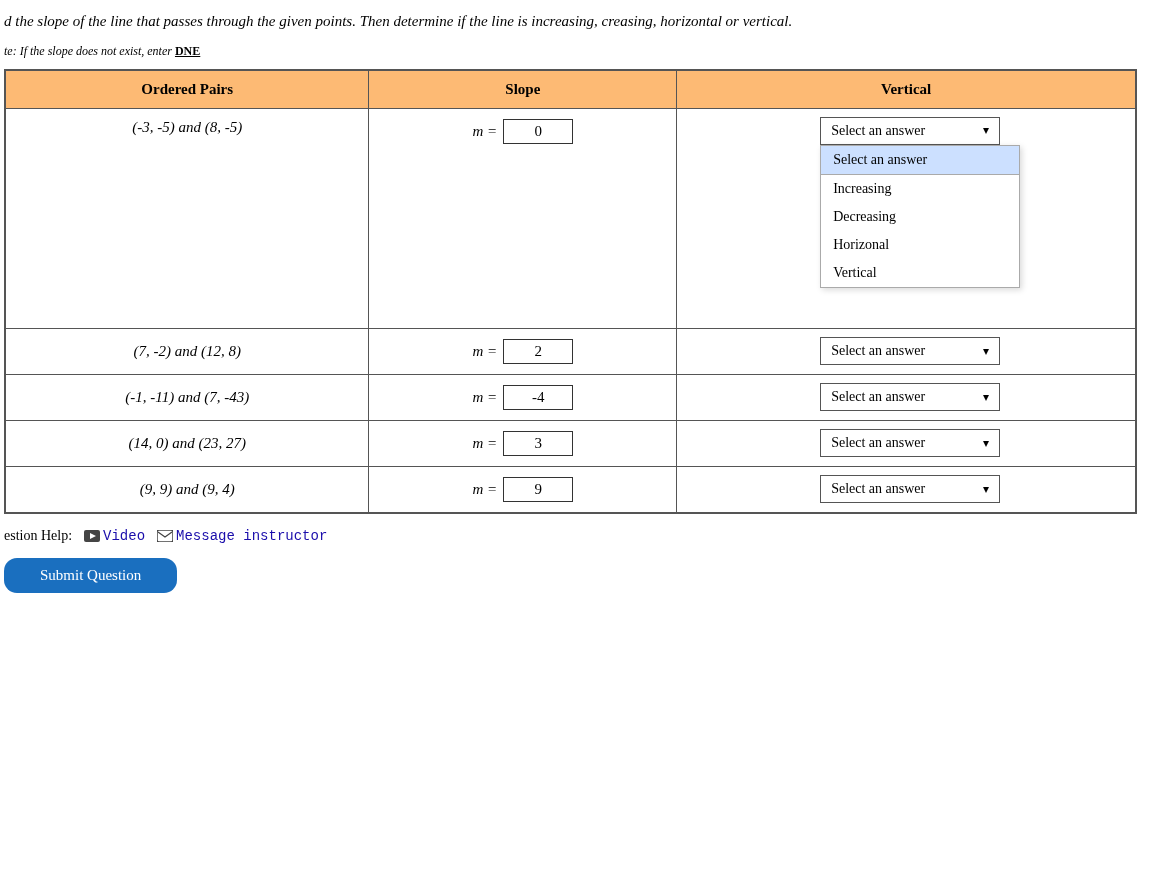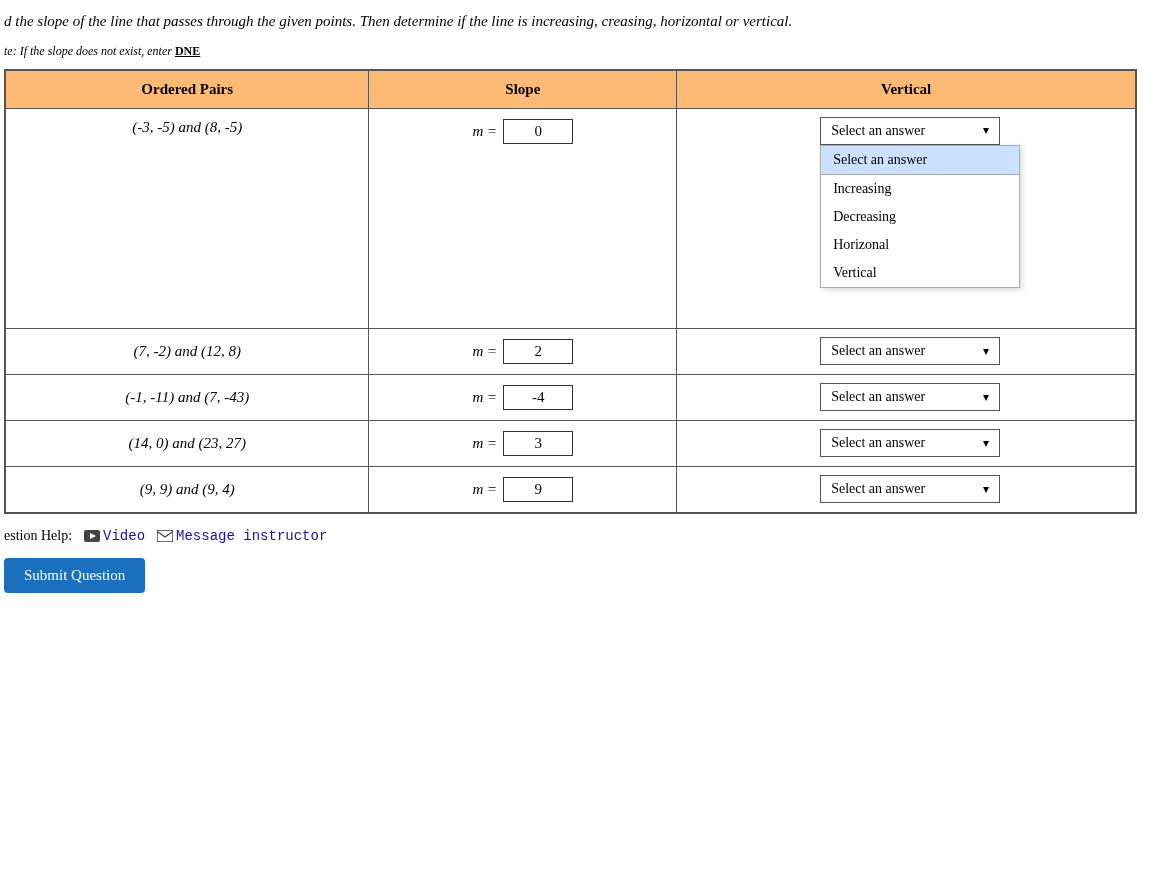--- a/index.html
+++ b/index.html
@@ -140,23 +140,23 @@
       display: inline-flex;
       align-items: center;
       gap: 3px;
       font-family: Liberation Mono, monospace;
     }
     .submit-btn {
       margin-top: 14px;
       background: #1a6fbf;
       color: #fff;
       border: none;
-      padding: 9px 20px;
-      font-size: 15px;
-      border-radius: 4px;
+      padding: 9px 36px;
+      font-size: 15px;
+      border-radius: 13px;
       cursor: pointer;
       font-family: Georgia, serif;
     }
     
     tr.dropdown-row td {
       vertical-align: top;
     }
     tr.dropdown-row td.behavior-cell {
       height: 220px;
     }

